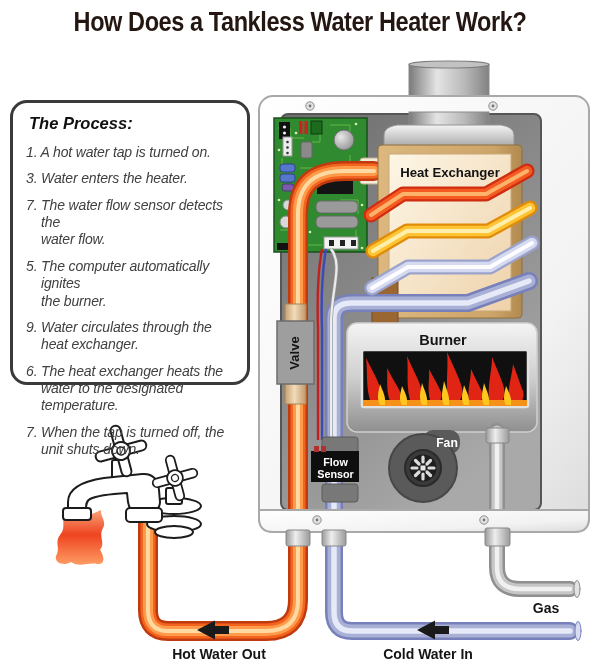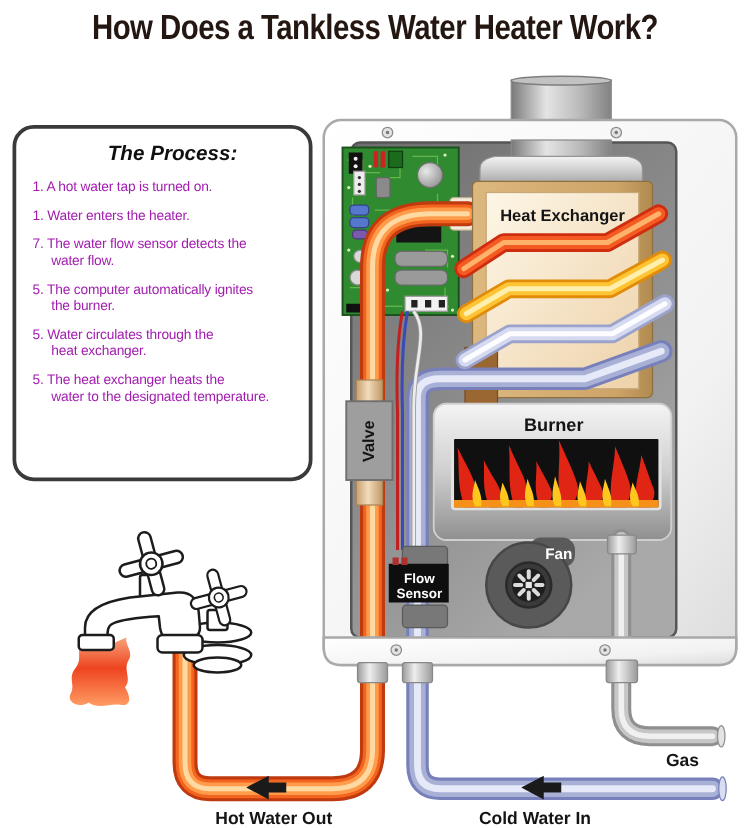--- a/index.html
+++ b/index.html
@@ -9,24 +9,24 @@
   svg{position:absolute;left:0;top:0;z-index:0;}
 
   .title{position:absolute;left:0;top:6px;width:600px;text-align:center;
          font-size:28px;font-weight:800;color:#241712;letter-spacing:-0.5px;
          transform:scaleX(0.84);transform-origin:50% 50%;z-index:2;}
 
   .process-panel{position:absolute;left:10px;top:100px;width:240px;height:285px;
          background:#ffffff;border:3px solid #3a3a3a;border-radius:17px;
          box-sizing:border-box;z-index:2;}
   .process-heading{font-style:italic;font-weight:bold;font-size:16.5px;color:#101010;
-         margin:11px 0 11px 16px;text-align:center;}
+         margin:11px 0 11px 16px;}
   .steps{margin:0 6px 0 13px;}
-  .step{font-size:11px;line-height:1.24;color:#a21caf;margin:0 0 9px 0;
-        padding-left:15px;text-indent:-15px;white-space:pre-line;letter-spacing:-0.15px;}
+  .step{font-size:14px;line-height:1.24;color:#404040;margin:0 0 9px 0;
+        padding-left:15px;text-indent:-15px;white-space:pre-line;letter-spacing:-0.15px;font-style:italic;}
 
   text{font-family:"Liberation Sans",sans-serif;}
   .lbl{font-weight:bold;fill:#141414;}
   .lbl-white{font-weight:bold;fill:#ffffff;}
 </style>
 </head>
 <body>
 
 <div class="stage">
 
@@ -328,25 +328,27 @@
   <text x="428" y="659" text-anchor="middle" font-size="14" class="lbl">Cold Water In</text>
   <text x="546" y="613" text-anchor="middle" font-size="14" class="lbl">Gas</text>
 </svg>
 
 <div class="title">How Does a Tankless Water Heater Work?</div>
 
 <div class="process-panel">
   <div class="process-heading">The Process:</div>
   <div class="steps">
     <p class="step">1. A hot water tap is turned on.</p>
-    <p class="step">1. Water enters the heater.</p>
+    <p class="step">3. Water enters the heater.</p>
     <p class="step">7. The water flow sensor detects the
 water flow.</p>
     <p class="step">5. The computer automatically ignites
 the burner.</p>
-    <p class="step">5. Water circulates through the
+    <p class="step">9. Water circulates through the
 heat exchanger.</p>
-    <p class="step">5. The heat exchanger heats the
+    <p class="step">6. The heat exchanger heats the
 water to the designated temperature.</p>
+    <p class="step">7. When the tap is turned off, the
+unit shuts down.</p>
   </div>
 </div>
 
 </div>
 
 </body></html>

